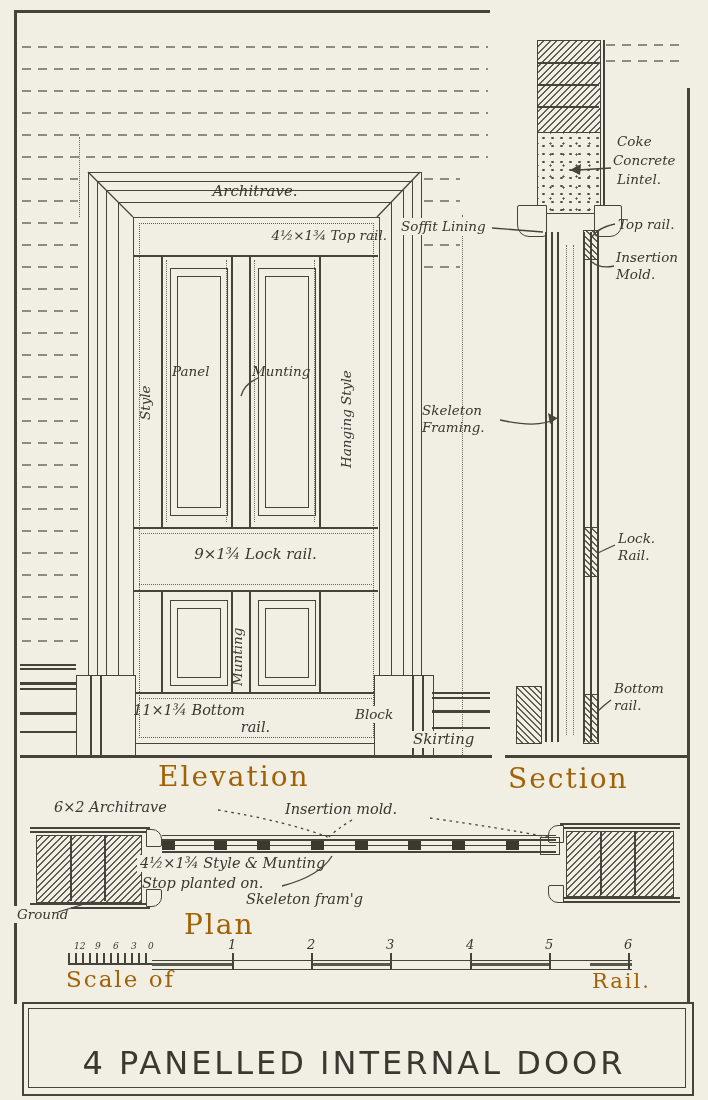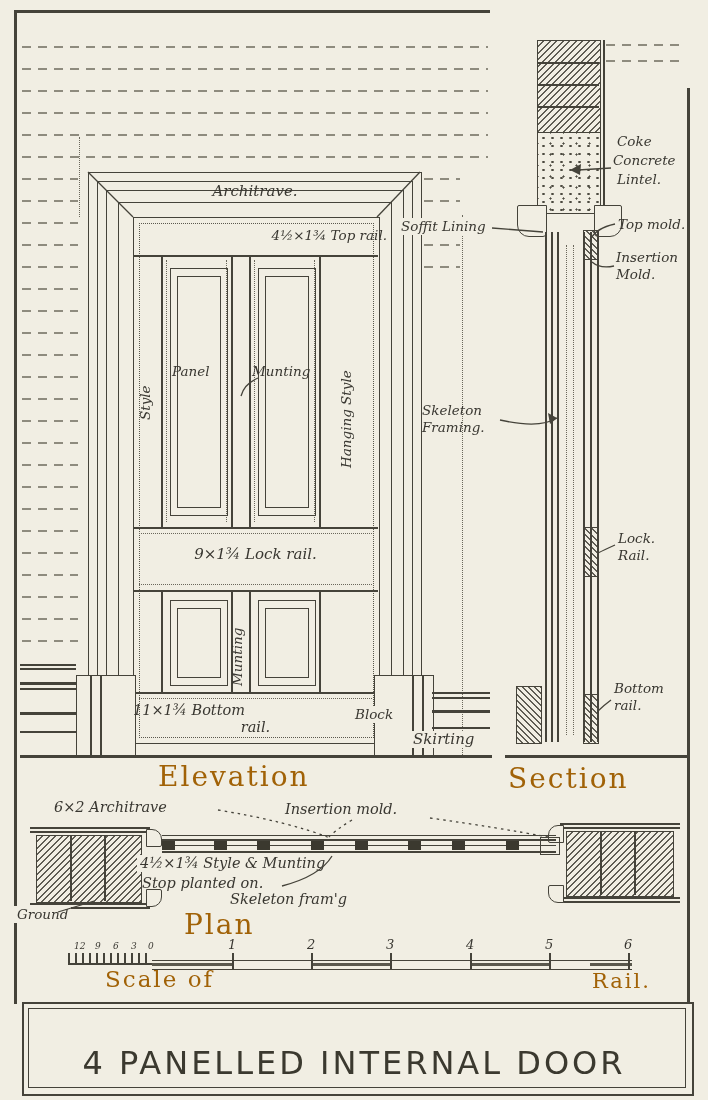--- a/index.html
+++ b/index.html
@@ -183,21 +183,21 @@
     <div class="box hatch2" style="left:583px;top:527px;width:14px;height:48px;"></div>
     <div class="box hatch2" style="left:583px;top:694px;width:14px;height:48px;"></div>
     <div class="box hatch2" style="left:516px;top:686px;width:24px;height:56px;"></div>
 
     <div class="hl" style="left:505px;top:755px;width:183px;height:2.5px;"></div>
 
     <div class="lbl" style="left:617px;top:133px;">Coke</div>
     <div class="lbl" style="left:613px;top:152px;">Concrete</div>
     <div class="lbl" style="left:617px;top:171px;">Lintel.</div>
     <div class="lbl bg" style="left:398px;top:218px;text-align:center;">Soffit Lining</div>
-    <div class="lbl" style="left:618px;top:216px;">Top mold.</div>
+    <div class="lbl" style="left:618px;top:216px;">Top rail.</div>
     <div class="lbl" style="left:616px;top:249px;">Insertion</div>
     <div class="lbl" style="left:616px;top:266px;">Mold.</div>
     <div class="lbl" style="left:422px;top:402px;">Skeleton</div>
     <div class="lbl" style="left:422px;top:419px;">Framing.</div>
     <div class="lbl" style="left:618px;top:530px;">Lock.</div>
     <div class="lbl" style="left:618px;top:547px;">Rail.</div>
     <div class="lbl" style="left:614px;top:680px;">Bottom</div>
     <div class="lbl" style="left:614px;top:697px;">rail.</div>
     <div class="heading" style="left:508px;top:762px;">Section</div>
   </div>
@@ -237,21 +237,21 @@
         <div style="position: absolute; left: 408px; top: 841px; width: 13px; height: 9px; background: rgb(59, 57, 47);"></div>
         <div style="position: absolute; left: 452px; top: 841px; width: 13px; height: 9px; background: rgb(59, 57, 47);"></div>
         <div style="position: absolute; left: 506px; top: 841px; width: 13px; height: 9px; background: rgb(59, 57, 47);"></div>
       </div>
     <div class="box" style="left:540px;top:837px;width:18px;height:16px;"></div>
 
     <div class="lbl" style="left:54px;top:799px;font-size:14.5px;">6×2 Architrave</div>
     <div class="lbl" style="left:285px;top:801px;font-size:14.5px;">Insertion mold.</div>
     <div class="lbl bg" style="left:137px;top:855px;font-size:14.5px;">4½×1¾ Style &amp; Munting</div>
     <div class="lbl" style="left:142px;top:875px;font-size:14.5px;">Stop planted on.</div>
-    <div class="lbl" style="left:230px;top:891px;font-size:14.5px;">Skeleton fram'g</div>
+    <div class="lbl" style="left:246px;top:891px;font-size:14.5px;">Skeleton fram'g</div>
     <div class="lbl bg" style="left:14px;top:906px;">Ground</div>
     <div class="heading" style="left:184px;top:908px;">Plan</div>
   </div>
 
   <div>
     <div class="abs" style="left:68px;top:953px;width:84px;height:12px;
          background:repeating-linear-gradient(90deg,#45433a 0 1.6px,transparent 1.6px 7px);"></div>
     <div class="hl" style="left:68px;top:963px;width:84px;height:2px;"></div>
     <span class="inchnum" style="left:74px;top:941px;">12</span>
     <span class="inchnum" style="left:95px;top:941px;">9</span>
@@ -268,21 +268,21 @@
     <div class="vl" style="left:390px;top:953px;height:16px;"></div>
     <div class="vl" style="left:470px;top:953px;height:16px;"></div>
     <div class="vl" style="left:549px;top:953px;height:16px;"></div>
     <div class="vl" style="left:628px;top:953px;height:16px;"></div>
     <span class="ticknum" style="left:228px;top:937px;">1</span>
     <span class="ticknum" style="left:307px;top:937px;">2</span>
     <span class="ticknum" style="left:386px;top:937px;">3</span>
     <span class="ticknum" style="left:466px;top:937px;">4</span>
     <span class="ticknum" style="left:545px;top:937px;">5</span>
     <span class="ticknum" style="left:624px;top:937px;">6</span>
-    <div class="heading" style="left:66px;top:966px;font-size:23px;margin-left:39px;">Scale of</div>
+    <div class="heading" style="left:66px;top:966px;font-size:23px;">Scale of</div>
     <div class="heading" style="left:592px;top:969px;font-size:21px;">Rail.</div>
   </div>
 
   <div class="box" style="left:22px;top:1002px;width:668px;height:90px;border-width:2px;"></div>
   <div class="box" style="left:28px;top:1008px;width:656px;height:78px;border-width:1.5px;"></div>
   <div class="titleline" style="top:1044px;font-size:32px;letter-spacing:3px;">4 PANELLED INTERNAL DOOR</div>
 
   <svg class="overlay" width="708" height="1100" viewBox="0 0 708 1100">
     <g stroke="#45433a" stroke-width="1.3" fill="none">
 

